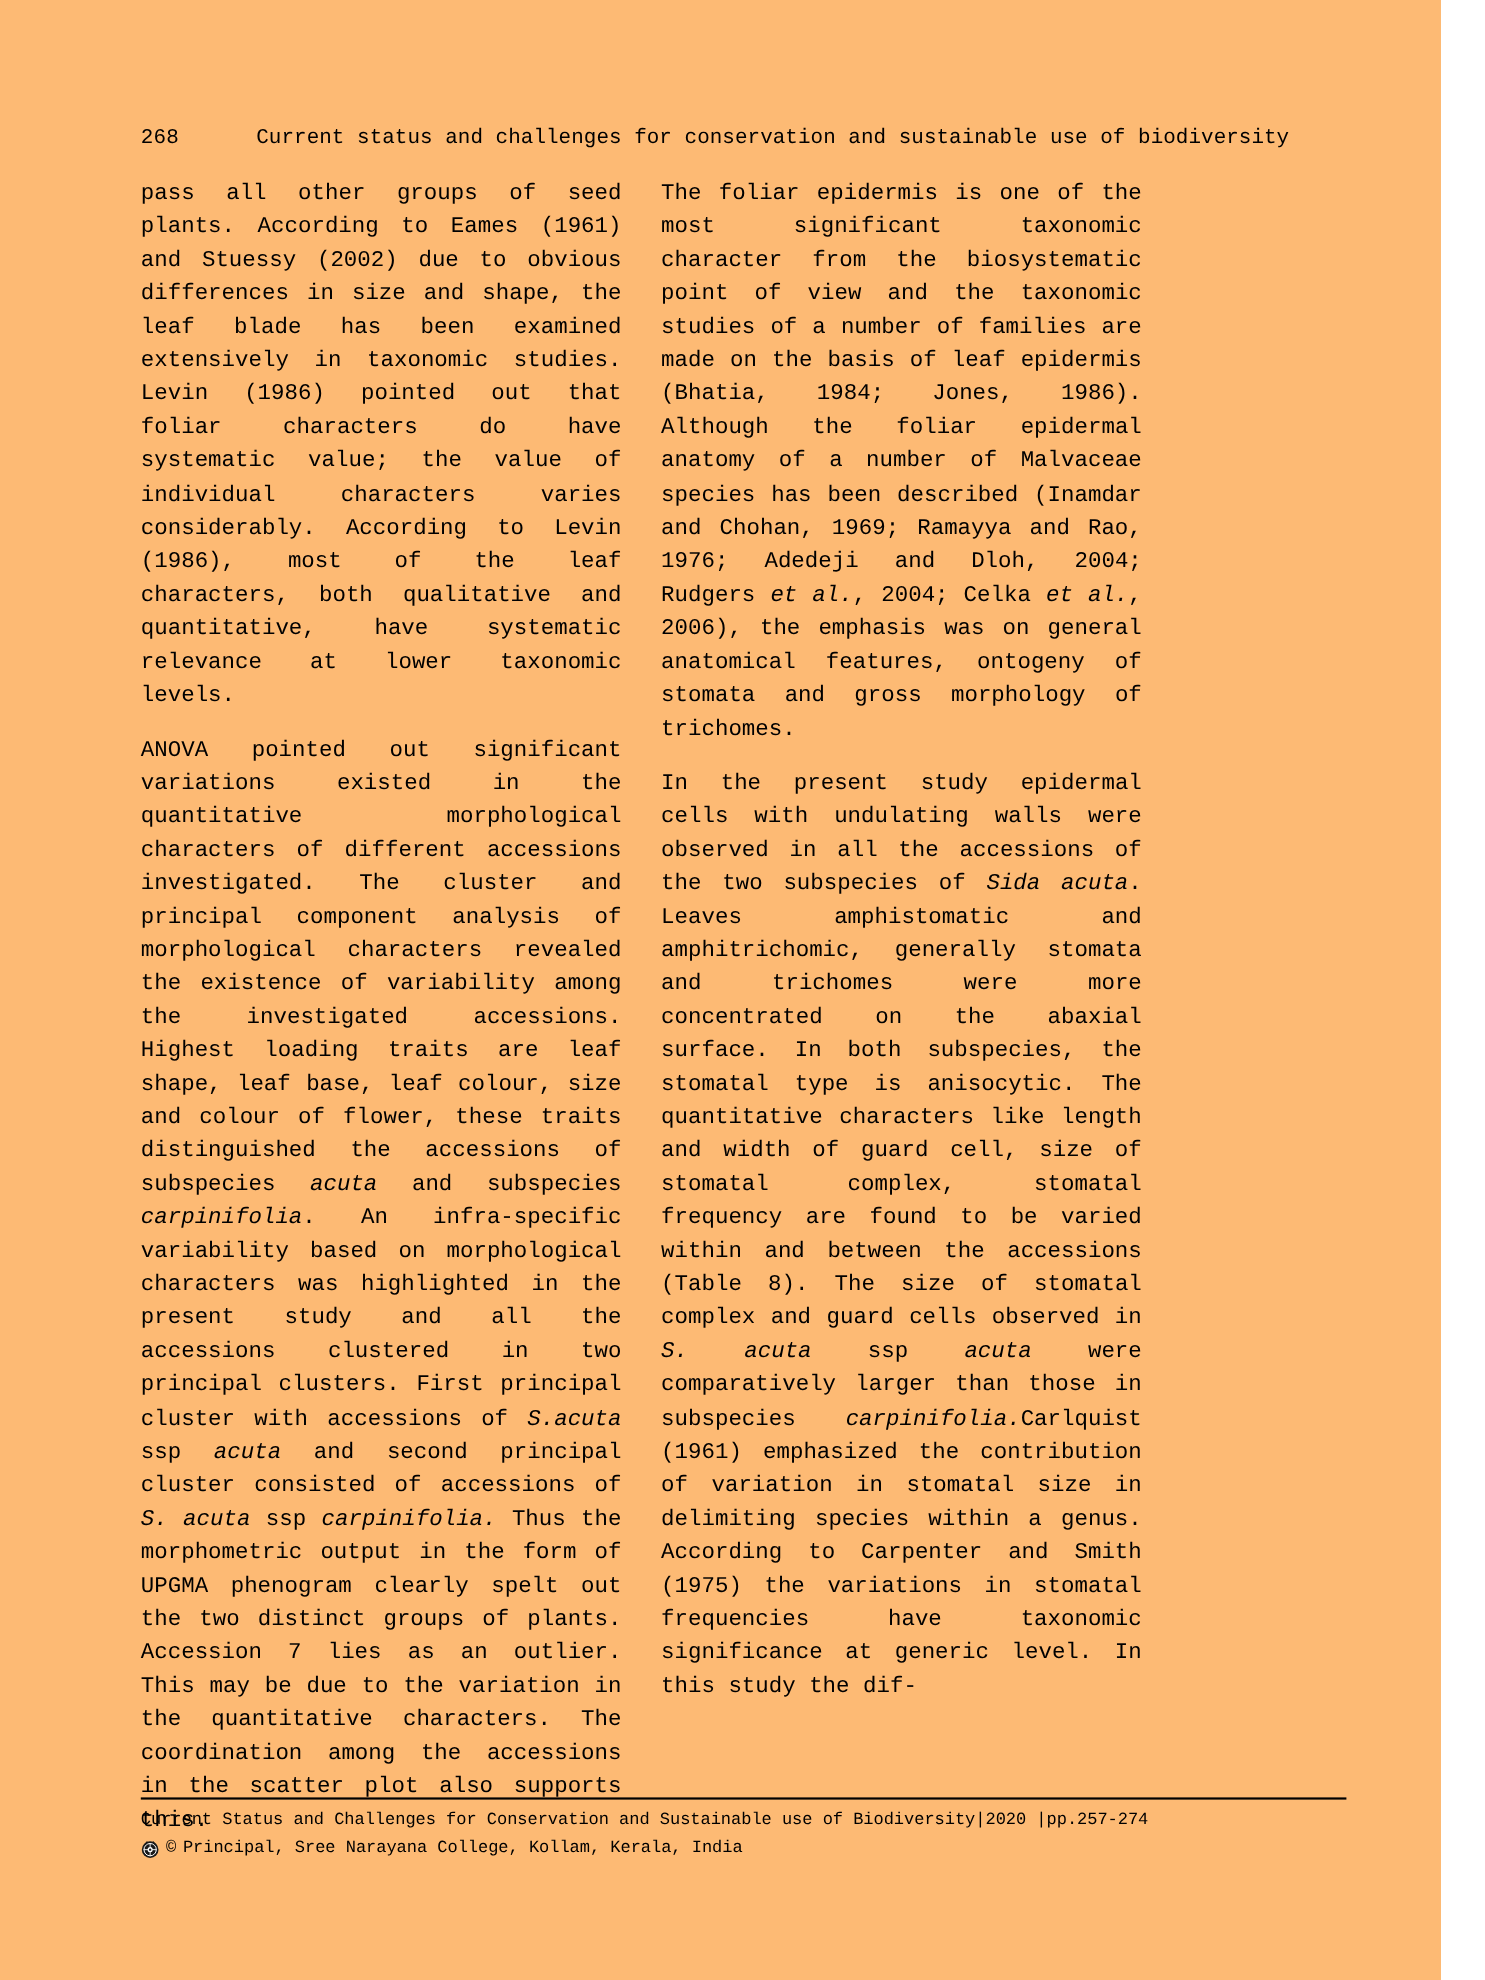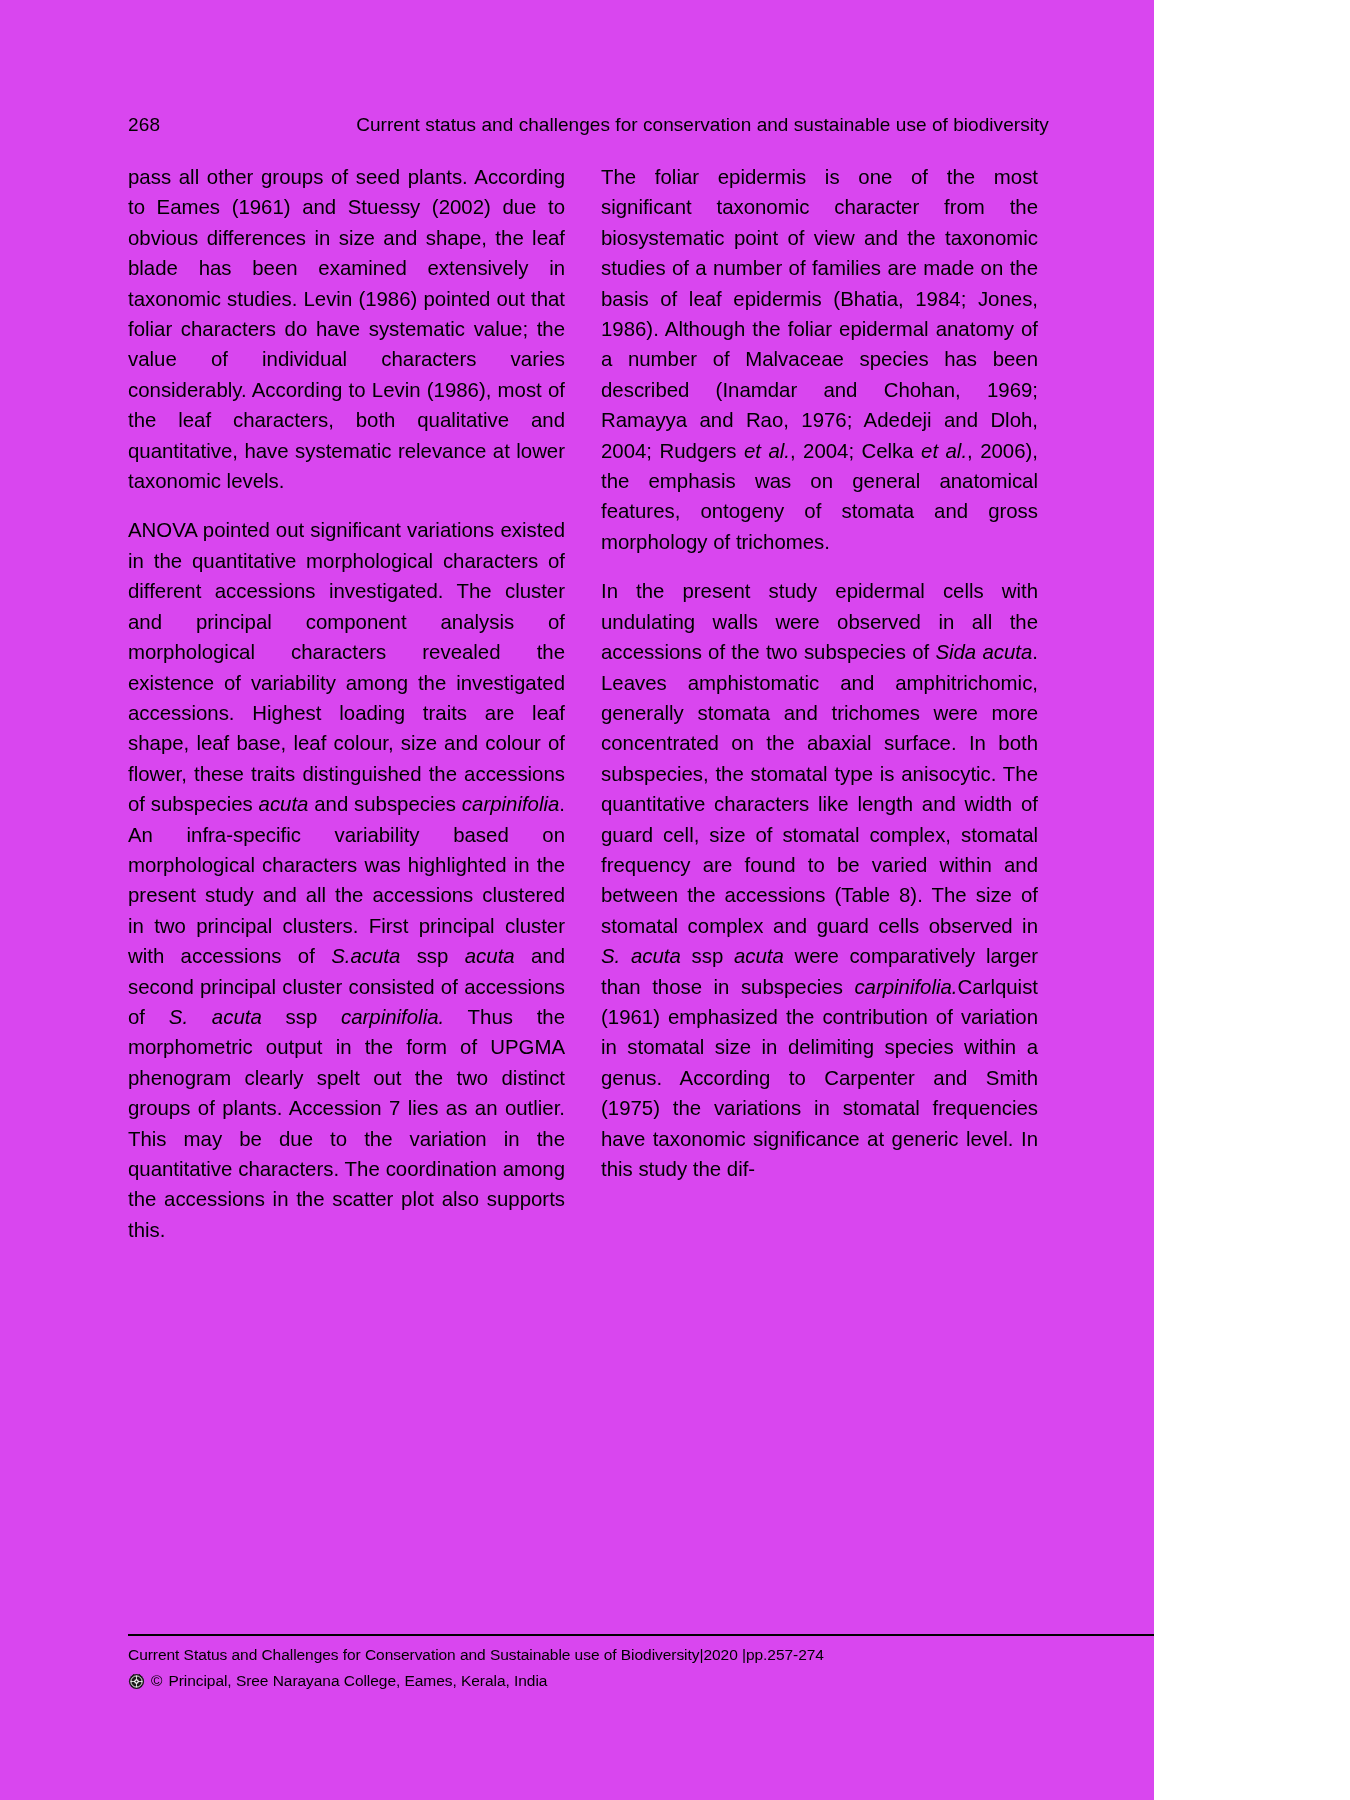--- a/index.html
+++ b/index.html
@@ -2,24 +2,24 @@
 <html><head>
 <meta charset="utf-8">
 <style>
   html, body {
     margin: 0;
     padding: 0;
     background: #ffffff;
   }
   .page {
     position: relative;
-    width: 1154px;
+    width: 1310px;
     height: 1800px;
-    background: #d946ef;
-    font-family: Liberation Sans, sans-serif;
+    background: #fdba74;
+    font-family: Liberation Mono, monospace;
     color: #000000;
     box-sizing: border-box;
     overflow: hidden;
   }
 
   
   .running-head {
     position: absolute;
     left: 128px;
     top: 114px;
@@ -151,17 +151,17 @@
           <circle cx="8.5" cy="8.5" r="7.6" fill="#1a1a1a"></circle>
           <circle cx="8.5" cy="8.5" r="5.6" fill="none" stroke="#ffffff" stroke-width="0.9"></circle>
           <path d="M8.5 2.6 L8.5 14.4 M2.6 8.5 L14.4 8.5" stroke="#ffffff" stroke-width="0.8"></path>
           <circle cx="8.5" cy="8.5" r="2.3" fill="#ffffff"></circle>
           <circle cx="8.5" cy="8.5" r="1.1" fill="#1a1a1a"></circle>
           <path d="M4.2 3.6 L6.0 1.4 M12.8 3.6 L11.0 1.4" stroke="#1a1a1a" stroke-width="1.4"></path>
         </svg>
       </span>
       <span>©</span>
       <span style="display:inline-block;width:6px;"></span>
-      <span>Principal, Sree Narayana College, Eames, Kerala, India</span>
+      <span>Principal, Sree Narayana College, Kollam, Kerala, India</span>
     </div>
   </div>
 
 </div>
 
 </body></html>

